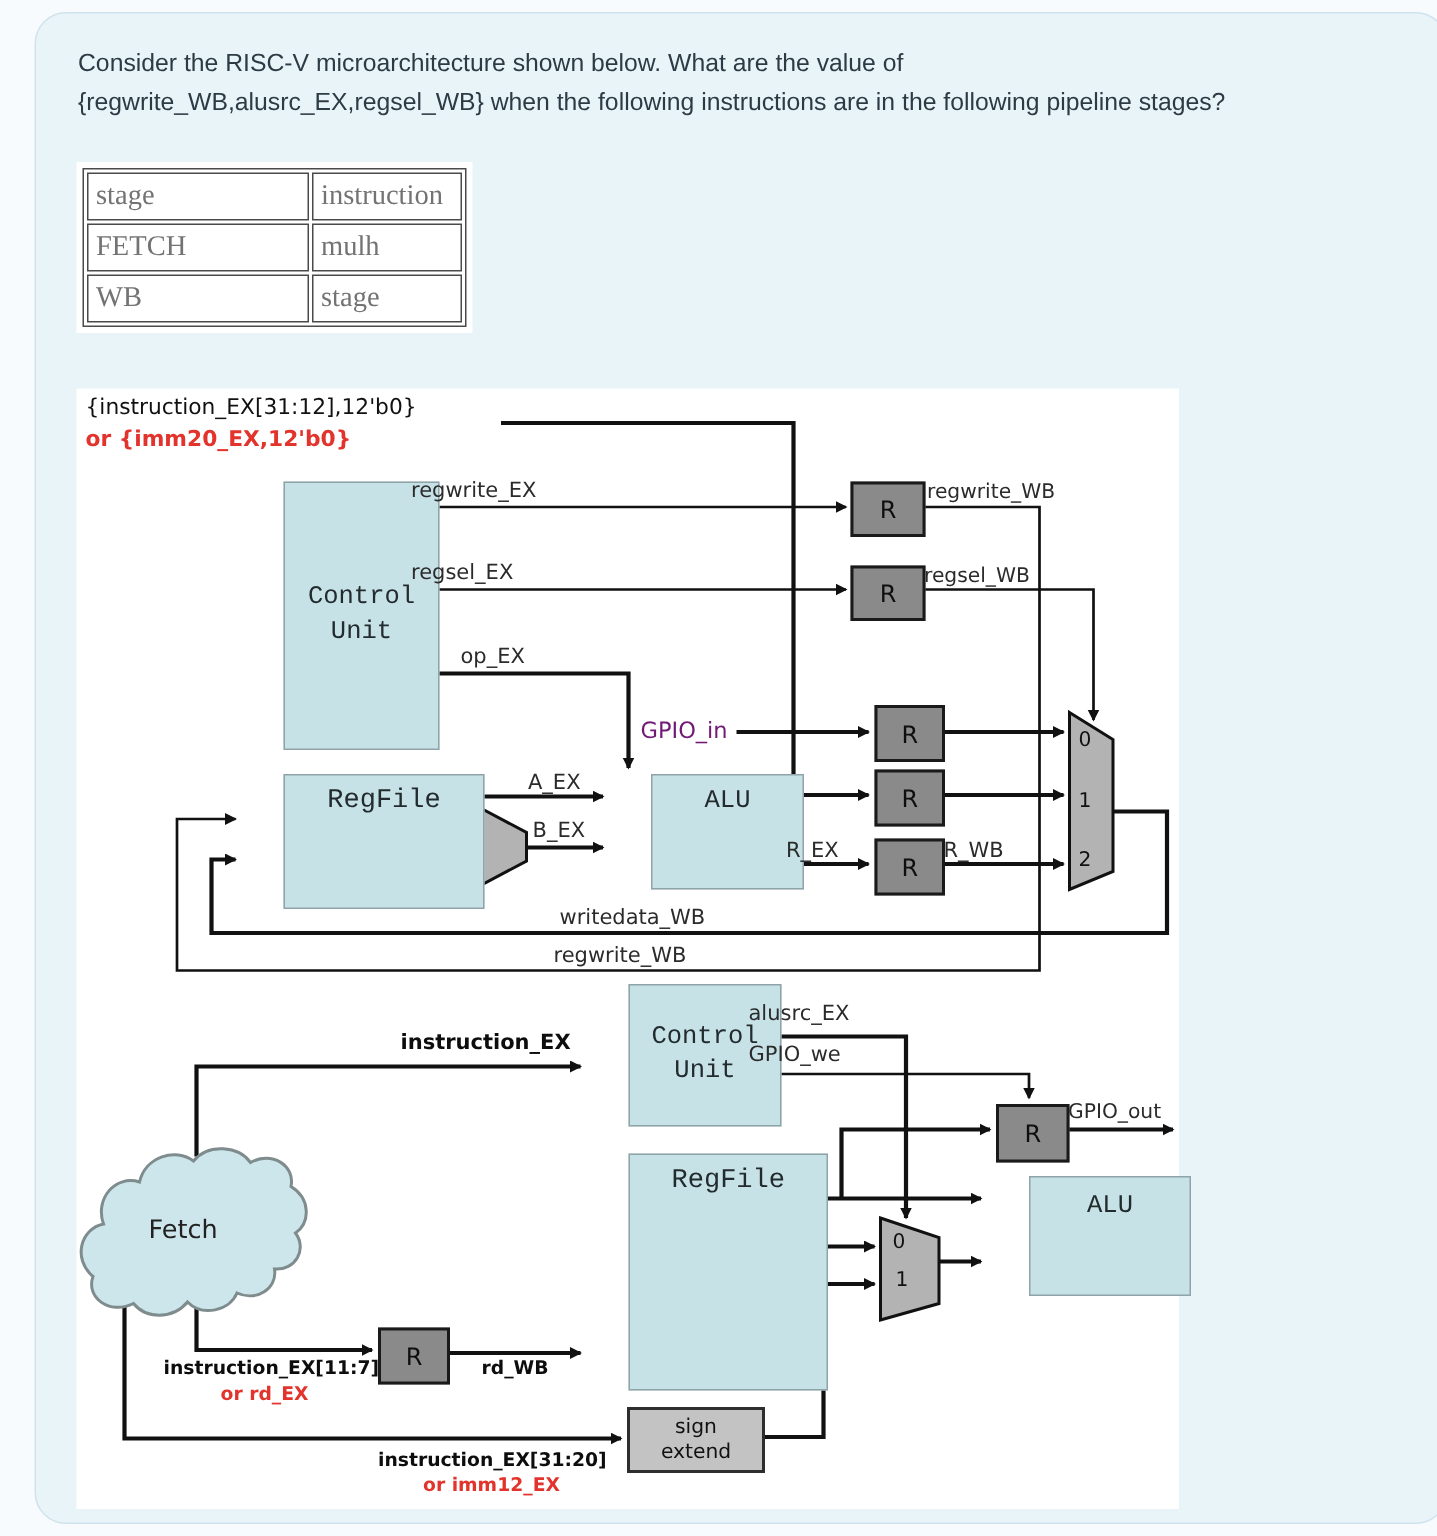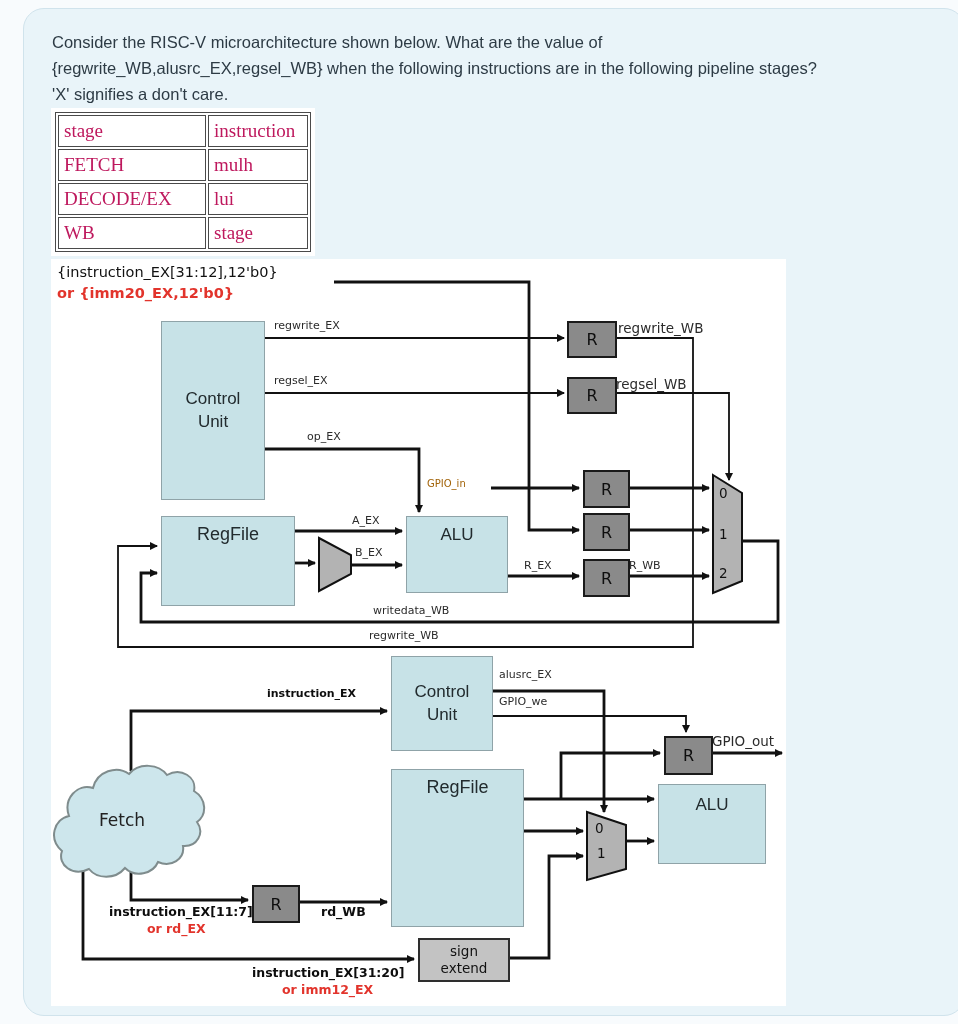--- a/index.html
+++ b/index.html
@@ -1,62 +1,57 @@
 <!DOCTYPE html>
 <html><head>
 <meta charset="utf-8">
 <style>
   html,body{margin:0;padding:0;}
   body{width:958px;height:1024px;background:#f8fbfd;font-family:"Liberation Sans",sans-serif;position:relative;}
   .card{position:absolute;left:23px;top:8px;width:940px;height:1006px;background:#e9f4f9;border:1px solid #d0e3ec;border-radius:21px;}
   .question{position:absolute;left:28px;top:20px;width:905px;color:#2d3b45;font-size:16.5px;line-height:26px;}
   .question div{white-space:nowrap;}
   .table-wrap{position:absolute;left:27px;top:99px;background:#ffffff;padding:4px;}
-  table.qtable{border-collapse:separate;border-spacing:2px;border:1.5px solid #4a4a4a;background:#ffffff;font-family:"Liberation Serif",serif;font-size:19px;color:#be185d;}
+  table.qtable{border-collapse:separate;border-spacing:2px;border:1.5px solid #4a4a4a;background:#ffffff;font-family:"Liberation Serif",serif;font-size:19px;color:#737373;}
   table.qtable td{border:1.4px solid #4a4a4a;padding:1px 5px;height:28px;vertical-align:middle;}
   td.c1{width:136px;} td.c2{width:88px;}
   .diagram{position:absolute;left:27px;top:250px;width:735px;height:747px;background:#ffffff;}
   .diagram svg{position:absolute;left:0;top:0;}
-  .teal-box{position:absolute;background:#c7e2e7;border:1.5px solid #8fa3a8;display:flex;align-items:center;justify-content:center;text-align:center;color:#222b2e;font-family:Liberation Sans, sans-serif;white-space:pre-line;line-height:1.3;}
+  .teal-box{position:absolute;background:#c7e2e7;border:1.5px solid #8fa3a8;display:flex;align-items:center;justify-content:center;text-align:center;color:#222b2e;font-family:Liberation Mono, monospace;white-space:pre-line;line-height:1.3;margin-left:28px;}
   .top-align{align-items:flex-start;}
   .r-box{position:absolute;background:#8a8a8a;border:2px solid #1a1a1a;display:flex;align-items:center;justify-content:center;font-family:"DejaVu Sans",sans-serif;font-size:16px;color:#0e0e0e;}
   .gray-box{position:absolute;background:#c3c3c3;border:2px solid #2e2e2e;display:flex;align-items:center;justify-content:center;text-align:center;font-family:"DejaVu Sans",sans-serif;font-size:13.5px;color:#111;white-space:pre-line;line-height:1.25;}
-  .lbl{position:absolute;font-family:"DejaVu Sans",sans-serif;font-size:11px;color:#2b2b2b;white-space:nowrap;}
+  .lbl{position:absolute;font-family:"DejaVu Sans",sans-serif;font-size:14px;color:#2b2b2b;white-space:nowrap;}
   .lbl-lg{font-size:14.5px;color:#111;}
   .lbl-md{font-size:13.5px;}
   .lbl-bold{font-weight:bold;font-size:12.5px;color:#0d0d0d;}
   .lbl-red{color:#e2342c;font-weight:bold;}
   .mux-num{position:absolute;font-family:"DejaVu Sans",sans-serif;font-size:13.5px;color:#111;}
   .fetch-lbl{position:absolute;font-family:"DejaVu Sans",sans-serif;font-size:17px;color:#222;}
 </style>
 </head>
 <body>
 
 <div class="card">
 
   <div class="question">
     <div>Consider the RISC-V microarchitecture shown below. What are the value of</div>
     <div>{regwrite_WB,alusrc_EX,regsel_WB} when the following instructions are in the following pipeline stages?</div>
-    <div>'X' signifies a don't care.</div>
   </div>
 
   <div class="table-wrap">
     <table class="qtable">
       <tbody>
           <tr>
         <td class="c1">stage</td>
         <td class="c2">instruction</td>
       </tr>
       <tr>
         <td class="c1">FETCH</td>
         <td class="c2">mulh</td>
-      </tr>
-      <tr>
-        <td class="c1">DECODE/EX</td>
-        <td class="c2">lui</td>
       </tr>
       <tr>
         <td class="c1">WB</td>
         <td class="c2">stage</td>
       </tr>
     </tbody>
       </table>
   </div>
 
   <div class="diagram">
@@ -142,21 +137,21 @@
     <span class="mux-num" style="left:544px;top:561px;">0</span>
     <span class="mux-num" style="left:546px;top:586px;">1</span>
 
     <span class="fetch-lbl" style="left:48px;top:551px;">Fetch</span>
 
     <span class="lbl lbl-lg" style="left:6px;top:5px;">{instruction_EX[31:12],12'b0}</span>
     <span class="lbl lbl-lg lbl-red" style="left:6px;top:26px;">or {imm20_EX,12'b0}</span>
     <span class="lbl" style="left:223px;top:60px;">regwrite_EX</span>
     <span class="lbl" style="left:223px;top:115px;">regsel_EX</span>
     <span class="lbl" style="left:256px;top:171px;text-align:center;">op_EX</span>
-    <span class="lbl" style="left:376px;top:219px;font-size:10px;color:#a16207;">GPIO_in</span>
+    <span class="lbl" style="left:376px;top:219px;font-size:15px;color:#701a75;">GPIO_in</span>
     <span class="lbl lbl-md" style="left:567px;top:61px;">regwrite_WB</span>
     <span class="lbl lbl-md" style="left:565px;top:117px;">regsel_WB</span>
     <span class="lbl" style="left:301px;top:255px;">A_EX</span>
     <span class="lbl" style="left:304px;top:287px;">B_EX</span>
     <span class="lbl" style="left:473px;top:300px;">R_EX</span>
     <span class="lbl" style="left:578px;top:300px;">R_WB</span>
     <span class="lbl" style="left:322px;top:345px;">writedata_WB</span>
     <span class="lbl" style="left:318px;top:370px;">regwrite_WB</span>
     <span class="lbl" style="left:216px;top:428px;font-weight:bold;color:#0d0d0d;">instruction_EX</span>
     <span class="lbl" style="left:448px;top:409px;">alusrc_EX</span>

